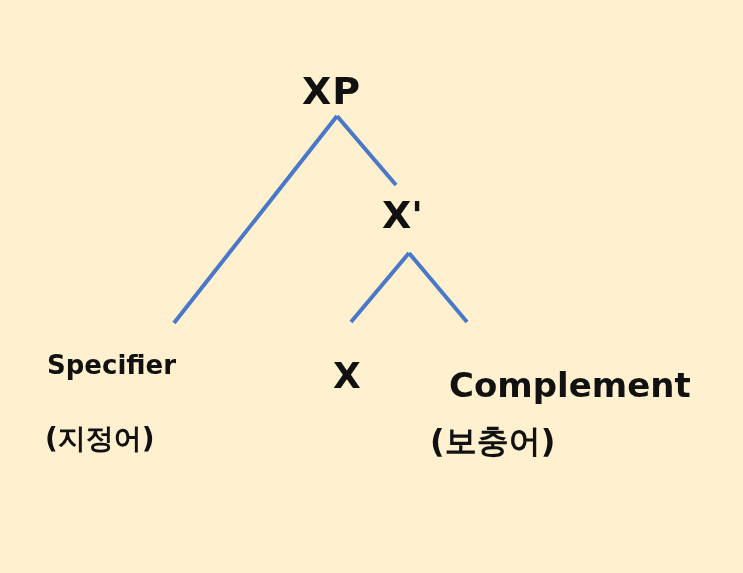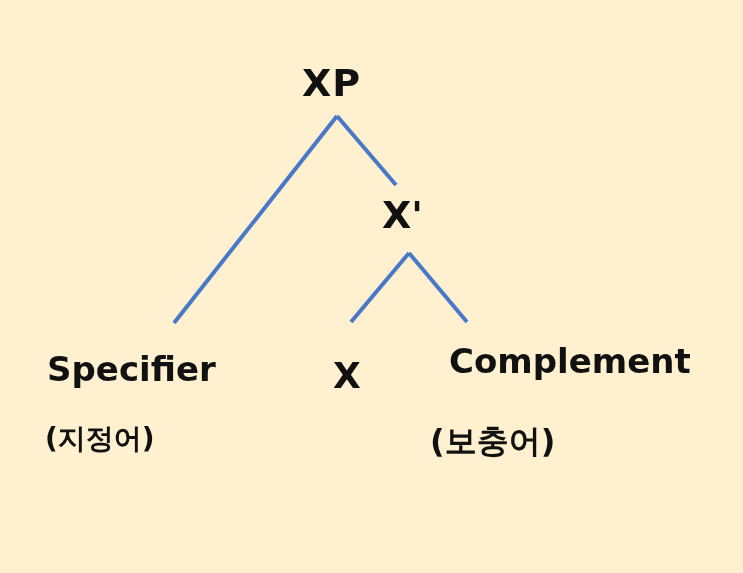--- a/index.html
+++ b/index.html
@@ -21,26 +21,26 @@
       width: 743px;
       height: 573px;
     }
     .node-label {
       position: absolute;
       color: #111111;
       font-weight: bold;
       white-space: nowrap;
       line-height: 1;
     }
-    .lbl-xp { left: 302px; top: 64px; font-size: 38px; letter-spacing: 1px; }
+    .lbl-xp { left: 302px; top: 72px; font-size: 38px; letter-spacing: 1px; }
     .lbl-xbar { left: 382px; top: 196px; font-size: 38px; }
     .lbl-x { left: 333px; top: 358px; font-size: 36px; }
-    .lbl-spec { left: 47px; top: 352px; font-size: 34px; }
+    .lbl-spec { left: 47px; top: 352px; font-size: 26px; }
     .lbl-spec-ko { left: 45px; top: 425px; font-size: 28px; }
-    .lbl-comp { left: 449px; top: 344px; font-size: 34px; }
+    .lbl-comp { left: 449px; top: 368px; font-size: 34px; }
     .lbl-comp-ko { left: 430px; top: 425px; font-size: 32px; }
   </style>
 </head>
 <body>
 
 <svg id="tree-canvas" viewBox="0 0 743 573" xmlns="http://www.w3.org/2000/svg">
   <line x1="337" y1="116" x2="174" y2="323" stroke="#4a78c8" stroke-width="4" stroke-linecap="butt"></line>
   <line x1="337" y1="116" x2="396" y2="185" stroke="#4a78c8" stroke-width="4" stroke-linecap="butt"></line>
   <line x1="409" y1="253" x2="351" y2="322" stroke="#4a78c8" stroke-width="4" stroke-linecap="butt"></line>
   <line x1="409" y1="253" x2="467" y2="322" stroke="#4a78c8" stroke-width="4" stroke-linecap="butt"></line>

